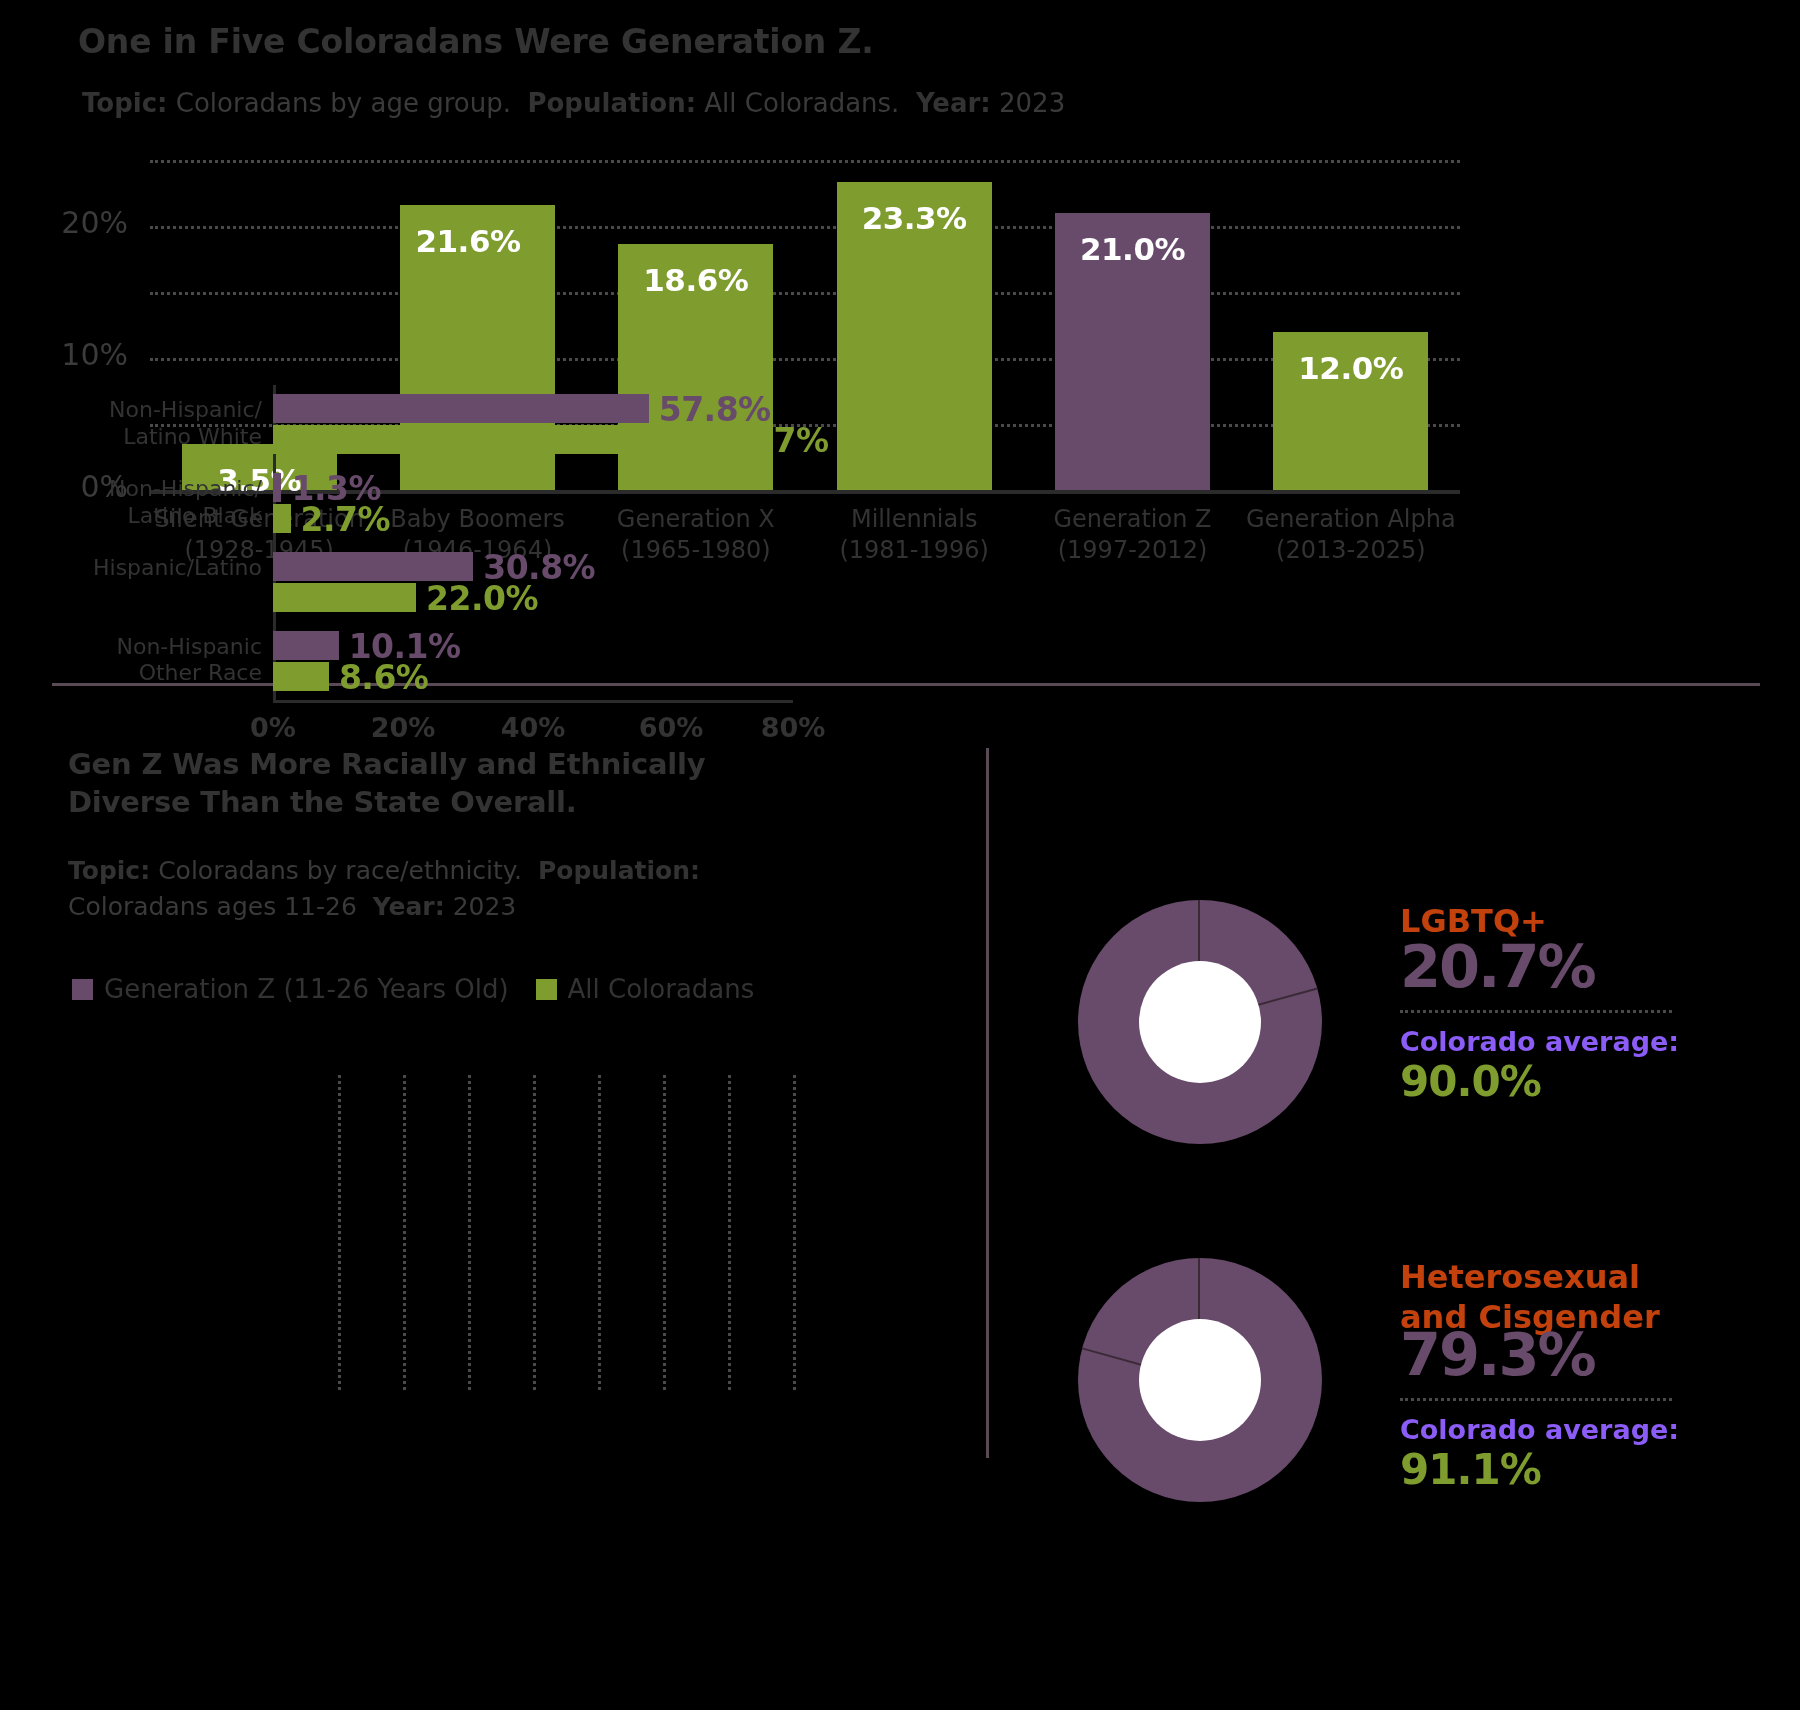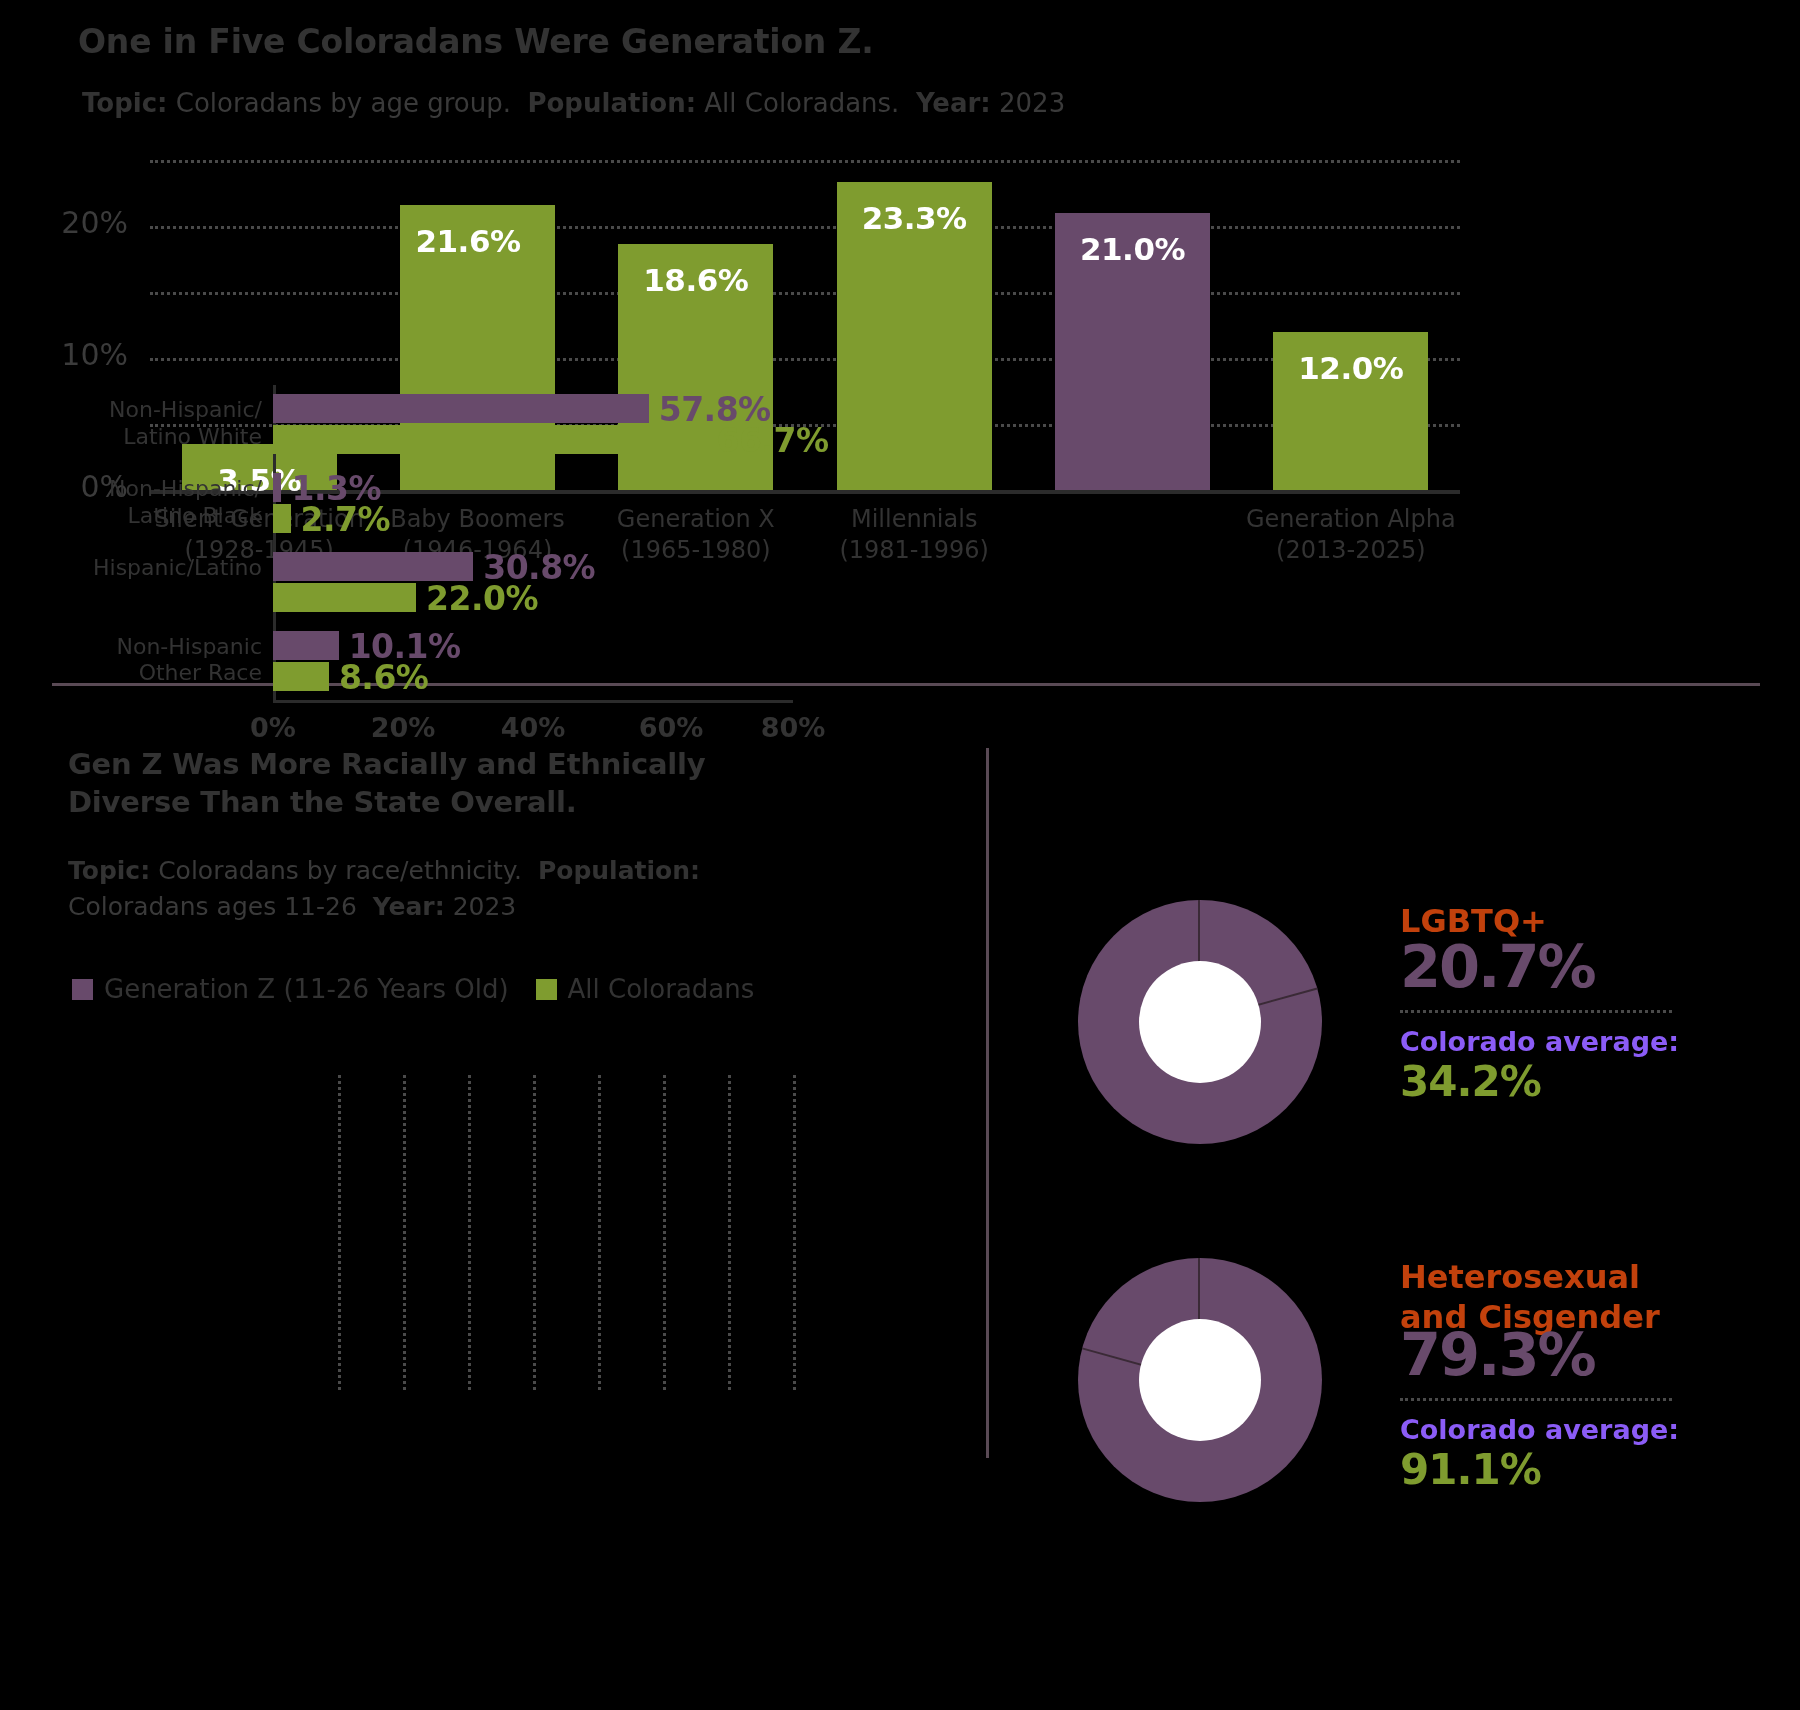--- a/index.html
+++ b/index.html
@@ -253,20 +253,24 @@
         <div>(1965-1980)</div>
       </div>
       <div class="vbar" style="left: 836.667px; width: 155px; top: 182.44px; height: 307.56px; position: absolute; background: rgb(127, 156, 47);"></div>
       <div class="vbar-label" style="left: 836.667px; width: 155px; top: 200.44px;">23.3%</div>
       <div class="xcat" style="left: 805px; width: 218.333px;">
         <div>Millennials</div>
         <div>(1981-1996)</div>
       </div>
       <div class="vbar" style="left: 1055px; width: 155px; top: 212.8px; height: 277.2px; position: absolute; background: rgb(104, 74, 107);"></div>
       <div class="vbar-label" style="left: 1055px; width: 155px; top: 230.8px;">21.0%</div>
+      <div class="xcat" style="left: 1023.33px; width: 218.333px;">
+        <div>Generation Z</div>
+        <div>(1997-2012)</div>
+      </div>
       <div class="vbar" style="left: 1273.33px; width: 155px; top: 331.6px; height: 158.4px; position: absolute; background: rgb(127, 156, 47);"></div>
       <div class="vbar-label" style="left: 1273.33px; width: 155px; top: 349.6px;">12.0%</div>
       <div class="xcat" style="left: 1241.67px; width: 218.333px;">
         <div>Generation Alpha</div>
         <div>(2013-2025)</div>
       </div>
     </div>
 
   <div id="h-divider"></div>
   <div id="v-divider"></div>
@@ -357,21 +361,21 @@
       <div class="donut" style="background: rgb(104, 74, 107);">
         <div class="donut-tick" style="left: 122px; top: 122px; width: 1.5px; height: 122px; transform: rotate(180deg);"></div>
         <div class="donut-tick" style="left: 122px; top: 122px; width: 1.5px; height: 122px; transform: rotate(254.52deg);"></div>
       </div>
       <div class="donut-hole"></div>
     </div>
     <div class="stat-label" style="left: 1400px; top: 902px;">LGBTQ+</div>
     <div class="stat-value" style="left: 1400px; top: 932px; color: rgb(104, 74, 107);">20.7%</div>
     <div class="stat-divider" style="left: 1400px; top: 1010px;"></div>
     <div class="avg-label" style="left: 1400px; top: 1026px;">Colorado average:</div>
-    <div class="avg-value" style="left: 1400px; top: 1057px; color: rgb(127, 156, 47);">34.2%</div>
+    <div class="avg-value" style="left: 1400px; top: 1057px; color: rgb(127, 156, 47);">90.0%</div>
     <div class="donut-block" style="left: 1078px; top: 1258px; width: 244px; height: 244px;">
       <div class="donut" style="background: rgb(104, 74, 107);">
         <div class="donut-tick" style="left: 122px; top: 122px; width: 1.5px; height: 122px; transform: rotate(180deg);"></div>
         <div class="donut-tick" style="left: 122px; top: 122px; width: 1.5px; height: 122px; transform: rotate(465.48deg);"></div>
       </div>
       <div class="donut-hole"></div>
     </div>
     <div class="stat-label" style="left: 1400px; top: 1258px;">Heterosexual
 and Cisgender</div>
     <div class="stat-value" style="left: 1400px; top: 1320px; color: rgb(104, 74, 107);">79.3%</div>

